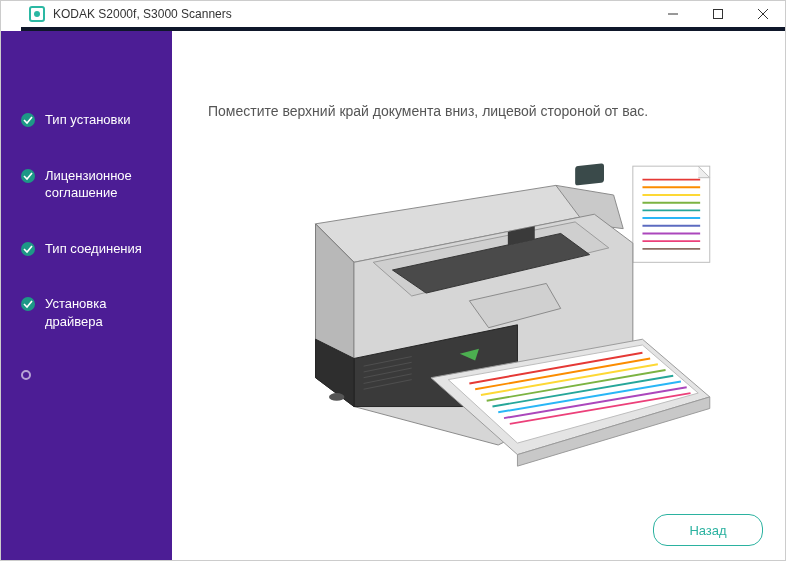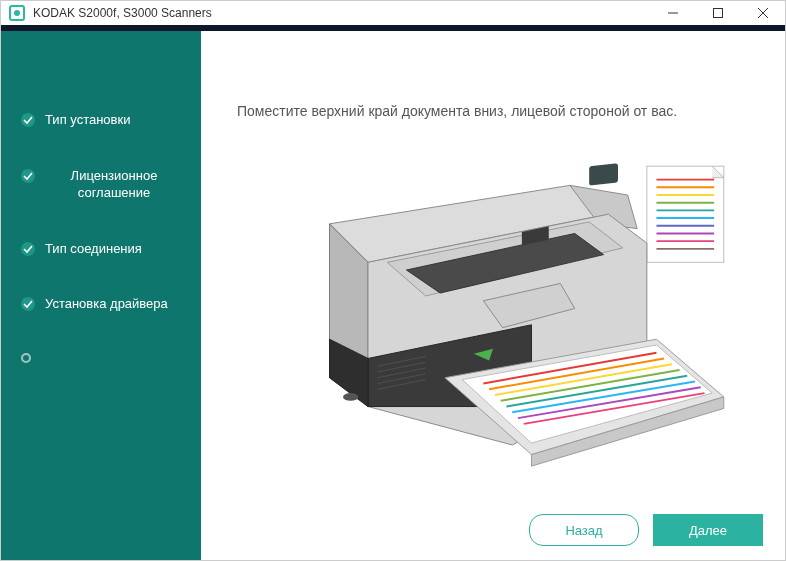--- a/index.html
+++ b/index.html
@@ -1,27 +1,27 @@
 <!DOCTYPE html>
 <html><head>
 <meta charset="utf-8">
 <style>
   * { box-sizing: border-box; margin: 0; padding: 0; }
   body { font-family: "Segoe UI", Arial, sans-serif; background: #fff; }
   .window { width: 786px; height: 561px; border: 1px solid #ccc; display: flex; flex-direction: column; background: #fff; }
-  .titlebar { height: 30px; display: flex; align-items: center; padding: 0 0 0 8px; border-bottom: 6px solid #0f172a; background: #fff; }
+  .titlebar { height: 30px; display: flex; align-items: center; padding: 0 0 0 8px; border-bottom: 4px solid #0f172a; background: #fff; margin-left: 20px; }
   .titlebar-icon { width: 16px; height: 16px; border: 2px solid #2bb8a3; border-radius: 3px; position: relative; margin-right: 8px; }
   .titlebar-icon::after { content: ""; position: absolute; width: 6px; height: 6px; background: #2bb8a3; border-radius: 50%; top: 3px; left: 3px; }
   .titlebar-title { font-size: 12px; color: #333; flex: 1; }
   .win-controls { display: flex; height: 100%; }
   .win-btn { width: 45px; height: 100%; display: flex; align-items: center; justify-content: center; color: #333; font-size: 10px; }
   .body { flex: 1; display: flex; overflow: hidden; }
-  .sidebar { width: 200px; background: #0f766e; color: #fff; padding: 70px 0 0 0; }
+  .sidebar { width: 171px; background: #4c1d95; color: #fff; padding: 70px 0 0 0; }
   .step { display: flex; align-items: flex-start; padding: 10px 18px 10px 20px; font-size: 13px; line-height: 1.35; }
-  .step + .step { margin-top: 18px; text-align: center; }
+  .step + .step { margin-top: 18px; }
   .check { width: 14px; height: 14px; border-radius: 50%; background: #1d9886; margin-right: 10px; margin-top: 2px; flex-shrink: 0; position: relative; }
   .check svg { position: absolute; top: 2px; left: 2px; }
   .step.current .check { background: transparent; border: 2px solid rgba(255,255,255,0.6); width: 10px; height: 10px; }
   .step-label { color: #fff; }
   .main { flex: 1; display: flex; flex-direction: column; padding: 0; }
   .instruction { padding: 72px 36px 20px 36px; font-size: 14px; color: #555; }
   .illustration { flex: 1; display: flex; align-items: center; justify-content: center; padding: 0 20px; }
   .illustration svg { max-width: 100%; max-height: 100%; }
   .footer { display: flex; justify-content: flex-end; gap: 14px; padding: 14px 22px; }
   .btn { min-width: 110px; height: 32px; display: flex; align-items: center; justify-content: center; font-size: 13px; cursor: pointer; border: 1px solid #2bb2a0; }
@@ -164,20 +164,17 @@
 
             <ellipse cx="112" cy="250" rx="8" ry="4" fill="#555"></ellipse>
           </g>
         </svg>
       </div>
 
       <div class="footer">
         <div class="btn btn-secondary">
           <span>Назад</span>
         </div>
-        <div class="btn btn-primary">
-          <span>Далее</span>
-        </div>
       </div>
     </div>
 
   </div>
 </div>
 
 </body></html>

